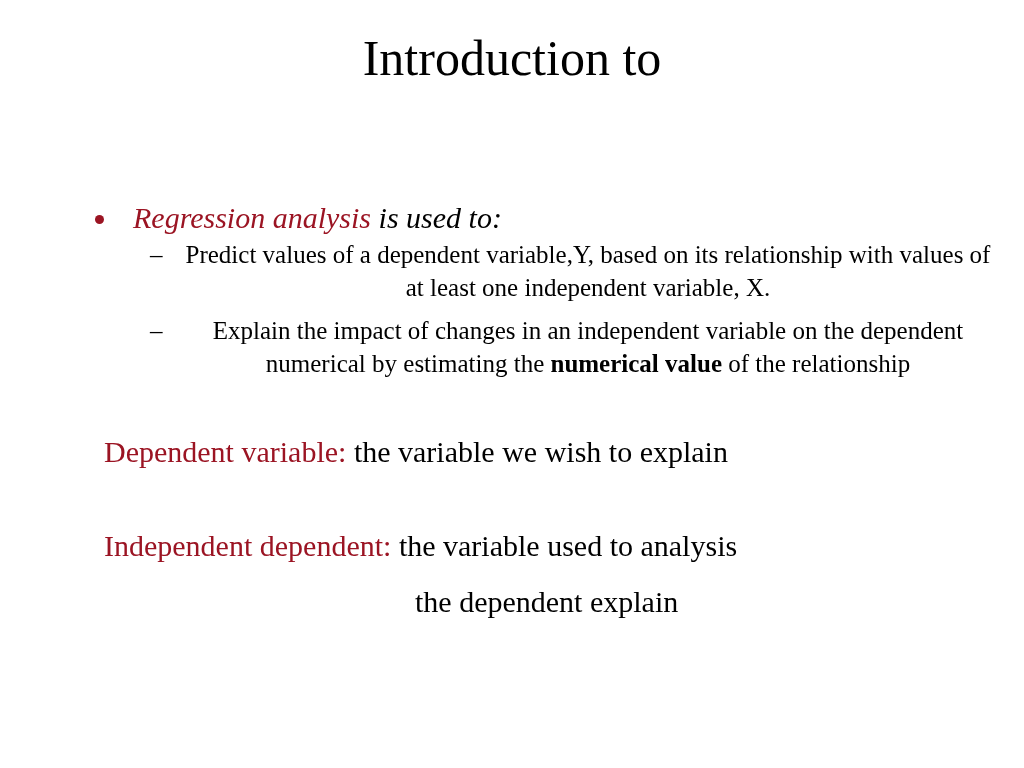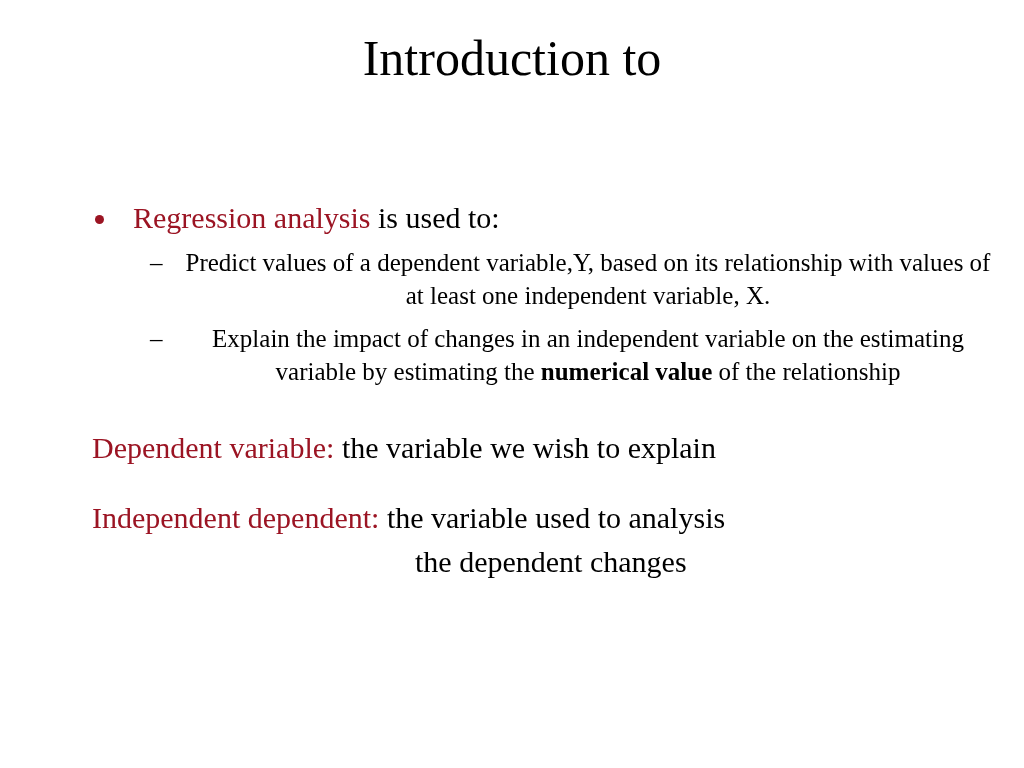--- a/index.html
+++ b/index.html
@@ -46,21 +46,22 @@
     top: 198px;
     width: 910px;
   }
 
   
   .bullet-l1 {
     position: relative;
     padding-left: 45px;
     font-size: 30px;
     line-height: 40px;
-    margin: 0 0 8px 0;
+    margin: 0 0 0 0;
+    font-style: italic;
   }
   .bullet-l1 .marker-dot {
     position: absolute;
     left: 7px;
     top: 17px;
     width: 9px;
     height: 9px;
     border-radius: 50%;
     background: #9B1423;
   }
@@ -86,21 +87,21 @@
     display: block;
     max-width: 820px;
     text-align: center;
   }
 
   
   .definition {
     position: relative;
     font-size: 30px;
     line-height: 40px;
-    margin: 4px;
+    margin: 16px;
     white-space: nowrap;
   }
   .def-spacer-1 { height: 26px; }
   .def-spacer-2 { height: 22px; }
 
   .def-cont {
     font-size: 30px;
     line-height: 40px;
     margin: 0;
     padding-left: 327px;
@@ -127,30 +128,30 @@
       <span class="accent">Regression analysis</span><span class="plain"> is used to:</span>
     </div>
 
     <div class="bullet-l2">
       <span class="marker-dash">–</span>
       <span class="bullet-l2-text">Predict values of a dependent variable,Y, based on its relationship with values of at least one independent variable, X.</span>
     </div>
 
     <div class="bullet-l2">
       <span class="marker-dash">–</span>
-      <span class="bullet-l2-text"><span>Explain the impact of changes in an independent variable on the estimating variable by estimating the </span><span class="b">numerical value</span><span> of the relationship</span></span>
+      <span class="bullet-l2-text"><span>Explain the impact of changes in an independent variable on the dependent numerical by estimating the </span><span class="b">numerical value</span><span> of the relationship</span></span>
     </div>
 
     <div class="def-spacer-1"></div>
 
     <div class="definition">
       <span class="accent">Dependent variable</span><span class="accent">:</span><span class="plain">  the variable we wish to explain</span>
     </div>
 
     <div class="def-spacer-2"></div>
 
     <div class="definition">
       <span class="accent">Independent dependent</span><span class="accent">:</span><span class="plain">  the variable used to analysis</span>
     </div>
-    <div class="def-cont">the dependent changes</div>
+    <div class="def-cont">the dependent explain</div>
 
   </div>
 </div>
 
 </body></html>

